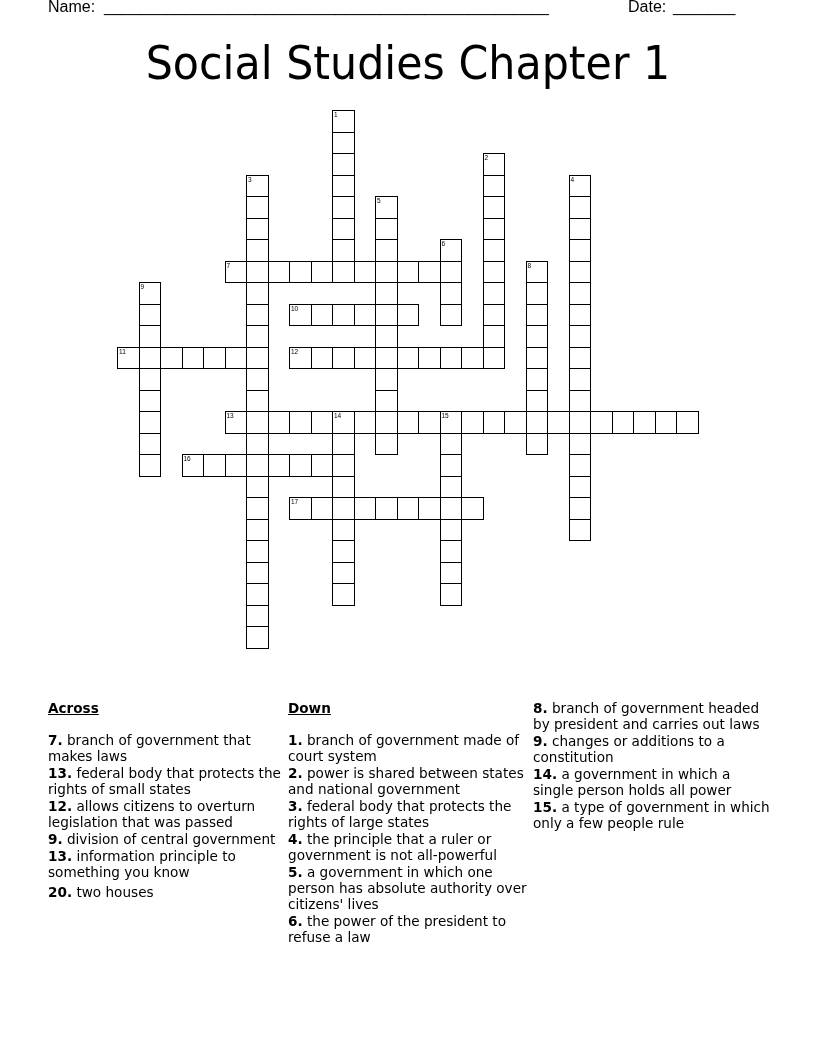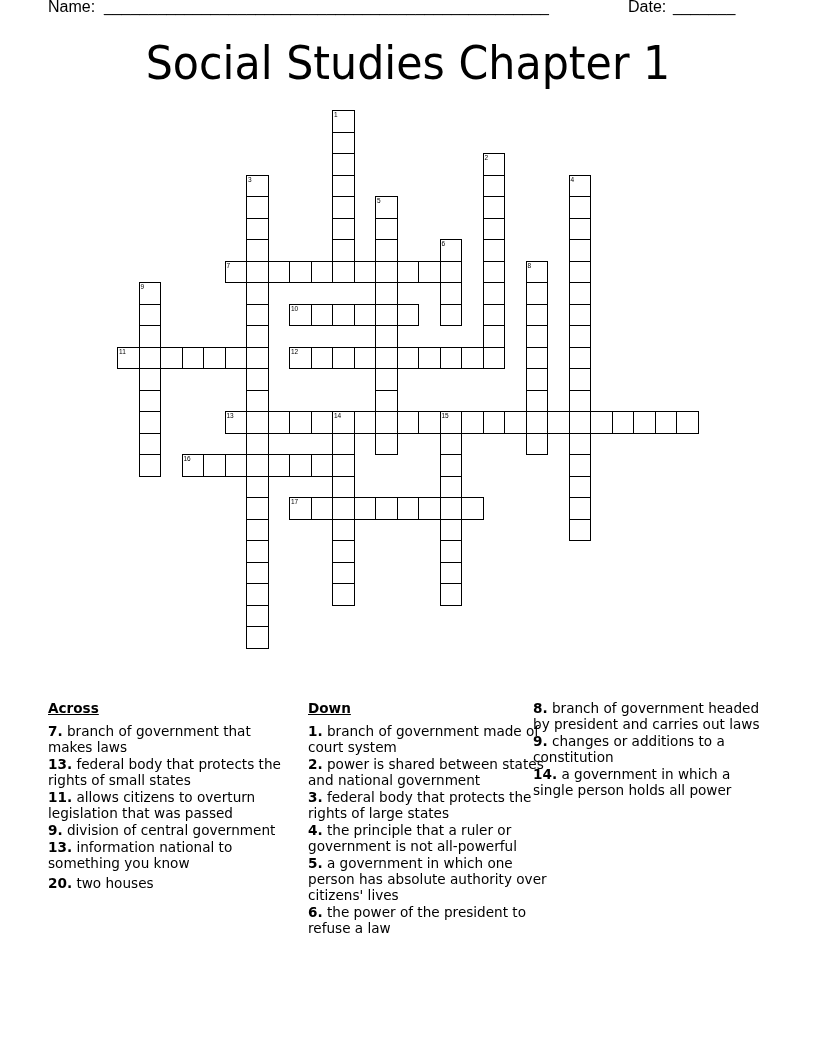--- a/index.html
+++ b/index.html
@@ -23,25 +23,25 @@
     border: 1px solid #000; background: #fff;
   }
   .cell .num {
     position: absolute; left: 1px; top: 0px; font-family: "Liberation Sans", sans-serif;
     font-size: 6.5px; line-height: 7px; color: #000;
   }
   .clues {
     position: absolute; top: 700px; font-family: "DejaVu Sans", sans-serif;
     font-size: 13.6px; line-height: 16px; color: #000;
   }
-  .clues .heading { font-weight: bold; text-decoration: underline; margin-bottom: 7px; }
+  .clues .heading { font-weight: bold; text-decoration: underline; margin-bottom: 16px; }
   .clues .clue { margin-bottom: 1px; }
   .clues .clue b { font-weight: bold; }
   #col-across { left: 48px; width: 236px; }
-  #col-down { left: 308px; width: 240px; }
+  #col-down { left: 288px; width: 240px; }
   #col-down2 { left: 533px; width: 240px; }
 </style>
 </head>
 <body>
 
 <div class="header-line">
   <span class="name-label">Name:</span>
   <span class="name-blank">__________________________________________________</span>
   <span class="date-label">Date:</span>
   <span class="date-blank">_______</span>
@@ -246,33 +246,34 @@
     <div class="cell" style="left: 375px; top: 497px; width: 22.5px; height: 22.5px;"></div>
     <div class="cell" style="left: 396.5px; top: 497px; width: 22.5px; height: 22.5px;"></div>
     <div class="cell" style="left: 418px; top: 497px; width: 22.5px; height: 22.5px;"></div>
     <div class="cell" style="left: 461px; top: 497px; width: 22.5px; height: 22.5px;"></div>
   </div>
 
 <div class="clues" id="col-across">
   <div class="heading">Across</div>
   <div class="clue"><b>7.</b> <span>branch of government that makes laws</span></div>
   <div class="clue"><b>13.</b> <span>federal body that protects the rights of small states</span></div>
-  <div class="clue"><b>11.</b> <span>allows citizens to overturn legislation that was passed</span></div>
+  <div class="clue"><b>12.</b> <span>allows citizens to overturn legislation that was passed</span></div>
   <div class="clue"><b>9.</b> <span>division of central government</span></div>
-  <div class="clue"><b>13.</b> <span>information national to something you know</span></div>
+  <div class="clue"><b>13.</b> <span>information principle to something you know</span></div>
   <div class="clue" style="margin-top:4px"><b>20.</b> <span>two houses</span></div>
 </div>
 
 <div class="clues" id="col-down">
   <div class="heading">Down</div>
   <div class="clue"><b>1.</b> <span>branch of government made of court system</span></div>
   <div class="clue"><b>2.</b> <span>power is shared between states and national government</span></div>
   <div class="clue"><b>3.</b> <span>federal body that protects the rights of large states</span></div>
   <div class="clue"><b>4.</b> <span>the principle that a ruler or government is not all-powerful</span></div>
   <div class="clue"><b>5.</b> <span>a government in which one person has absolute authority over citizens' lives</span></div>
   <div class="clue"><b>6.</b> <span>the power of the president to refuse a law</span></div>
 </div>
 
 <div class="clues" id="col-down2">
   <div class="clue"><b>8.</b> <span>branch of government headed by president and carries out laws</span></div>
   <div class="clue"><b>9.</b> <span>changes or additions to a constitution</span></div>
   <div class="clue"><b>14.</b> <span>a government in which a single person holds all power</span></div>
+  <div class="clue"><b>15.</b> <span>a type of government in which only a few people rule</span></div>
 </div>
 
 </body></html>

